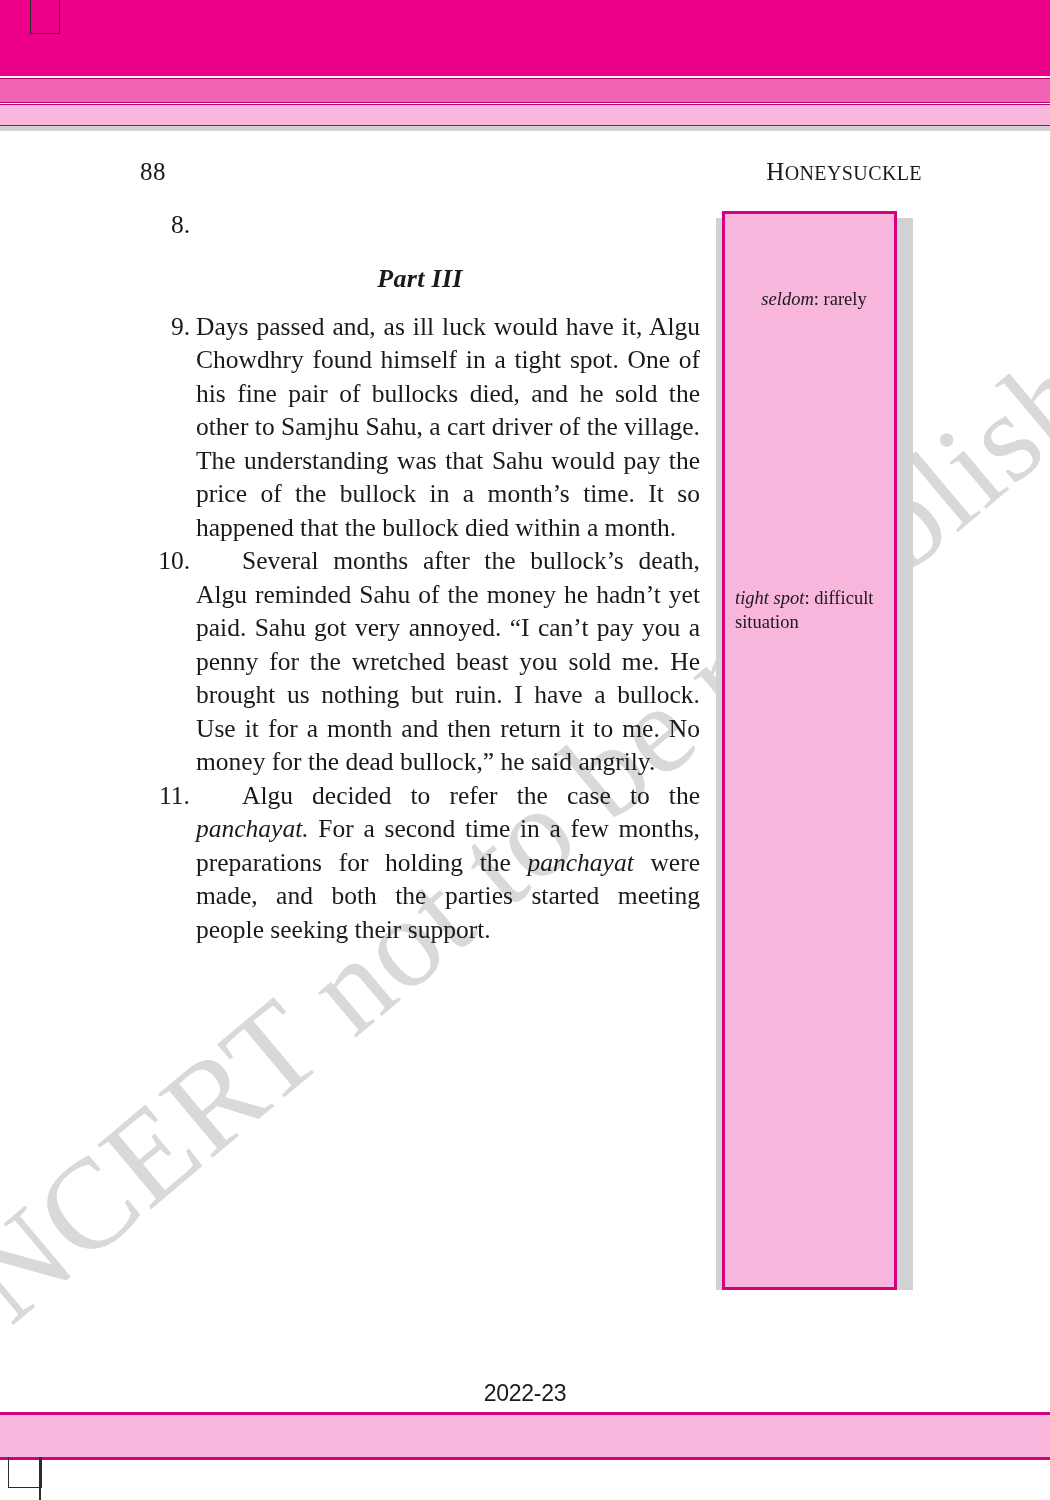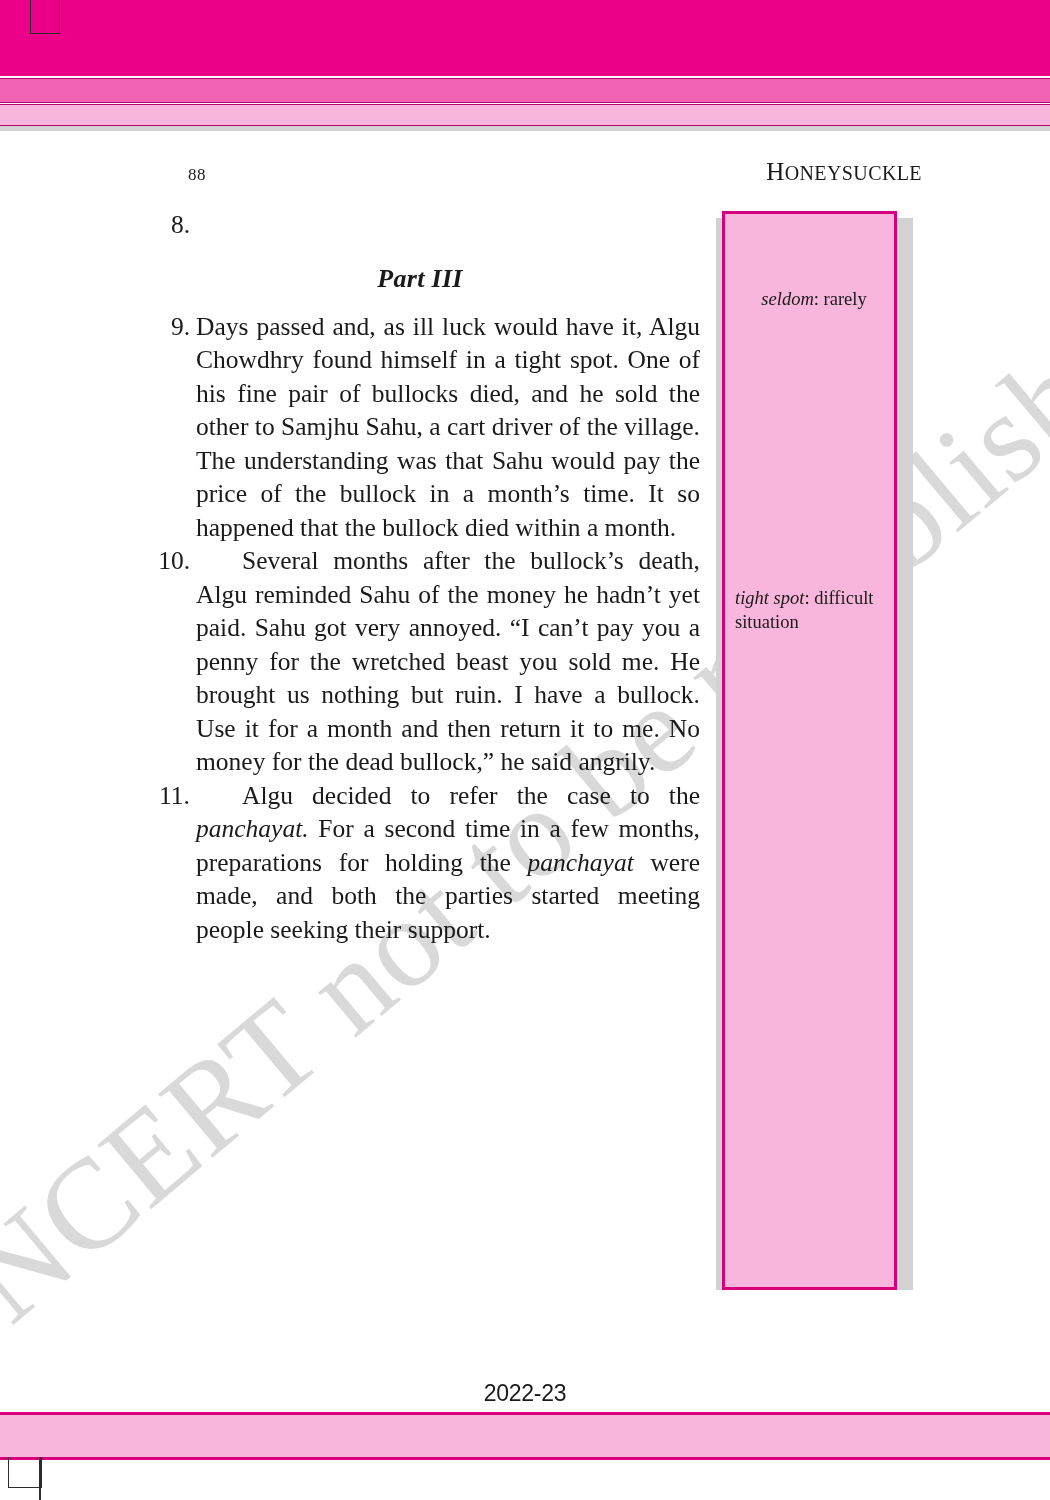--- a/index.html
+++ b/index.html
@@ -90,23 +90,22 @@
   
   .running-head {
     position: absolute;
     left: 140px; top: 158px;
     width: 782px;
     display: flex;
     justify-content: space-between;
     align-items: baseline;
   }
   .folio {
-    font-size: 17px;
+    font-size: 25px;
     letter-spacing: 0.5px;
-    margin-left: 48px;
   }
   .book-title {
     font-size: 20px;
     letter-spacing: 0.4px;
   }
   .book-title .cap { font-size: 25px; }
 
   
   .text-col {
     position: absolute;

